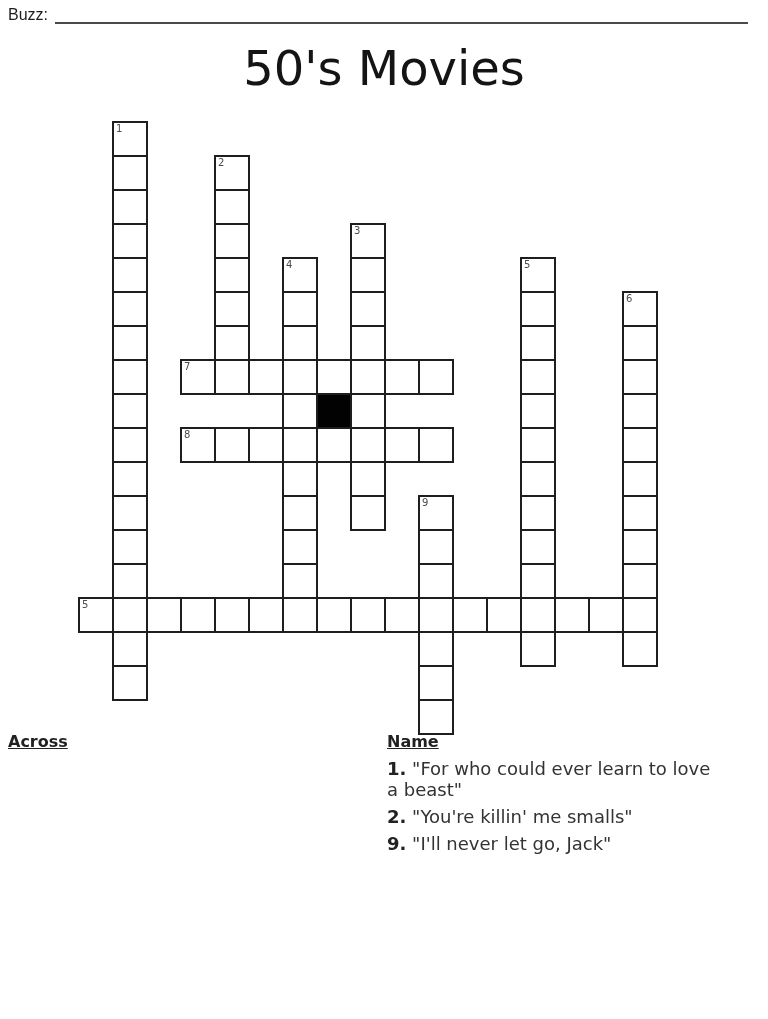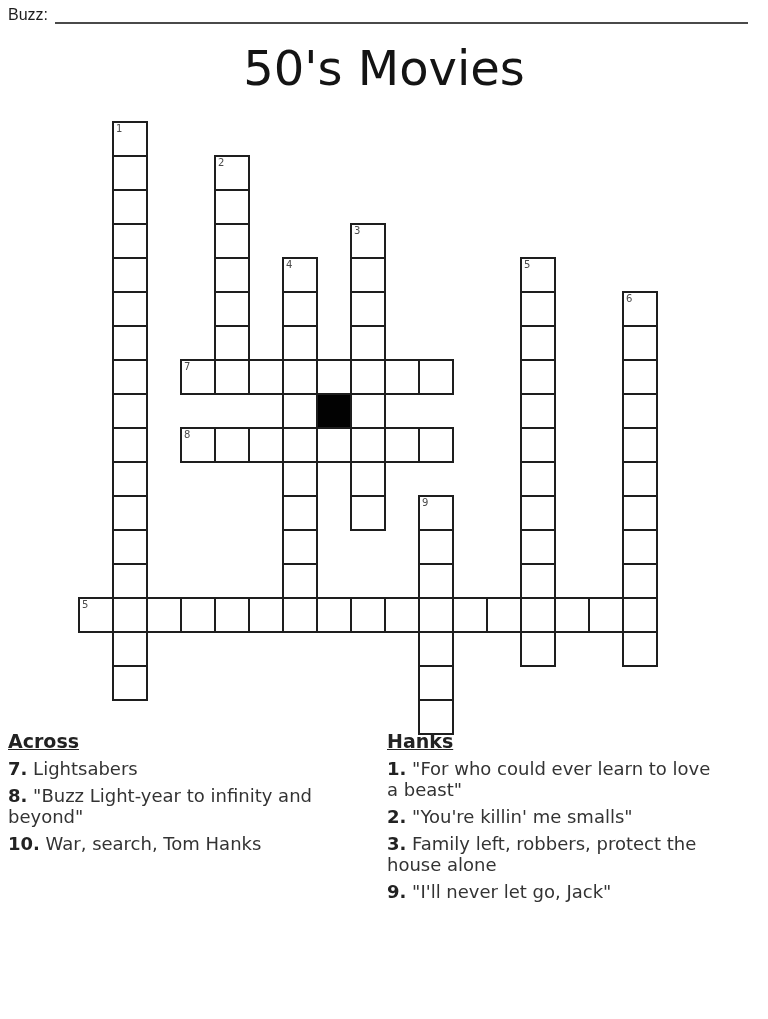--- a/index.html
+++ b/index.html
@@ -64,21 +64,21 @@
   .clues {
     position: absolute;
     top: 731px;
     font-family: "DejaVu Sans", sans-serif;
     font-size: 18px;
     line-height: 21px;
     color: #333333;
   }
   .clues h2 {
     font-family: "DejaVu Sans", sans-serif;
-    font-size: 19px;
+    font-size: 16px;
     line-height: 21px;
     font-weight: bold;
     text-decoration: underline;
     color: #222222;
     margin: 0 0 6px 0;
   }
   .clues p { margin: 0 0 6px 0; }
   .clues b { color: #222222; }
   #across-clues { left: 8px;  width: 350px; }
   #down-clues   { left: 387px; width: 337px; }
@@ -209,28 +209,22 @@
     <div class="cell" style="left: 384px; top: 597px;"></div>
     <div class="cell" style="left: 452px; top: 597px;"></div>
     <div class="cell" style="left: 486px; top: 597px;"></div>
     <div class="cell" style="left: 554px; top: 597px;"></div>
     <div class="cell" style="left: 588px; top: 597px;"></div>
     <div class="cell blocked" style="left: 316px; top: 393px;"></div>
   </div>
 
 <div class="clues" id="across-clues">
   <h2>Across</h2>
-  <div id="across-list">
-      <p><b>7.</b> Lightsabers</p>
-      <p><b>8.</b> "Buzz Light-year to infinity and beyond"</p>
-      <p><b>10.</b> War, search, Tom Hanks</p>
-    </div>
 </div>
 
 <div class="clues" id="down-clues">
-  <h2>Hanks</h2>
+  <h2>Name</h2>
   <div id="down-list">
       <p><b>1.</b> "For who could ever learn to love a beast"</p>
       <p><b>2.</b> "You're killin' me smalls"</p>
-      <p><b>3.</b> Family left, robbers, protect the house alone</p>
       <p><b>9.</b> "I'll never let go, Jack"</p>
     </div>
 </div>
 
 </body></html>

